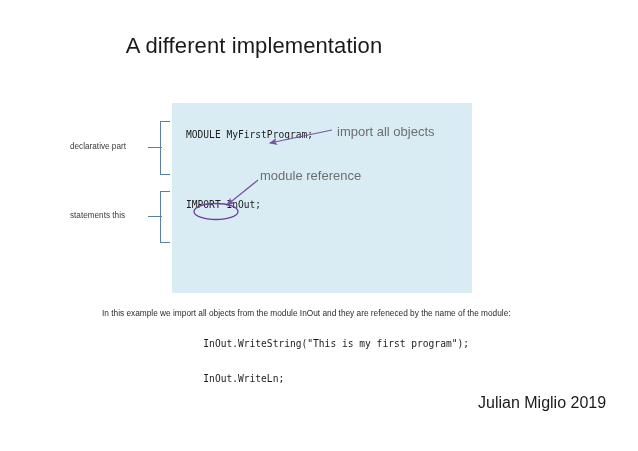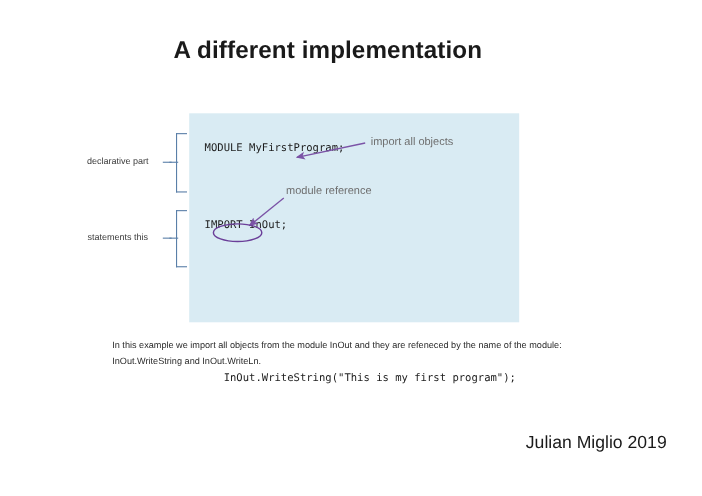--- a/index.html
+++ b/index.html
@@ -17,25 +17,24 @@
   }
 
   
   #slide-title {
     position: absolute;
     left: 0;
     top: 33px;
     width: 508px;
     text-align: center;
     font-size: 22px;
-    font-weight: 700;
+    font-weight: 400;
     letter-spacing: 0.1px;
     color: #1a1a1a;
     white-space: nowrap;
-    padding-left: 44px;
   }
 
   
   #code-panel {
     position: absolute;
     left: 172px;
     top: 103px;
     width: 300px;
     height: 190px;
     background: #d9ebf3;
@@ -54,21 +53,21 @@
   .code-line { height: 11.6px; white-space: pre; }
   .code-gap { height: 11.6px; }
 
   
   .bracket-group { position: absolute; }
   .bracket-label {
     position: absolute;
     font-size: 8.2px;
     color: #3b3b3b;
     white-space: nowrap;
-    text-align: center;
+    text-align: left;
   }
   .bracket-shape {
     position: absolute;
     border: 1px solid #5a7fa8;
     border-right: none;
     width: 9px;
   }
   .bracket-tick {
     position: absolute;
     height: 1px;
@@ -78,21 +77,21 @@
   .label-dash {
     position: absolute;
     height: 1px;
     width: 8px;
     background: #5a7fa8;
   }
 
   
   .annot-text {
     position: absolute;
-    font-size: 10px;
+    font-size: 13px;
     color: #6e6e6e;
     white-space: nowrap;
   }
   #annot-svg {
     position: absolute;
     left: 0;
     top: 0;
     width: 638px;
     height: 451px;
     pointer-events: none;
@@ -129,20 +128,21 @@
 <div id="code-panel"></div>
 
 <div id="code-listing">
   <div class="code-line">MODULE MyFirstProgram;</div>
   <div class="code-gap"></div>
   <div class="code-line">IMPORT InOut;</div>
   <div class="code-gap"></div>
   <div class="code-gap"></div>
   <div class="code-gap"></div>
   <div class="code-line">   InOut.WriteString("This is my first program");</div>
+  <div class="code-line">   InOut.WriteLn;</div>
   <div class="code-gap"></div>
   
 </div>
 
 <div class="bracket-group">
   <div class="bracket-label" style="left:70px; top:142px; width:74px;">declarative part</div>
   <div class="label-dash" style="left:148px; top:147px;"></div>
   <div class="bracket-shape" style="left:160px; top:121px; height:52px;"></div>
   <div class="bracket-tick" style="left:154px; top:147px;"></div>
 </div>
@@ -167,16 +167,15 @@
 
   <line x1="332" y1="130" x2="270" y2="143" stroke="#7b53a6" stroke-width="1.2" marker-end="url(#arrowhead-purple)"></line>
 
   <line x1="258" y1="180" x2="227" y2="205" stroke="#7b53a6" stroke-width="1.2" marker-end="url(#arrowhead-purple)"></line>
 
   <ellipse cx="216" cy="211.5" rx="22" ry="8" fill="none" stroke="#6b3f99" stroke-width="1.3"></ellipse>
 </svg>
 
 <div id="body-text">
   <div>In this example we import all objects from the module InOut and they are refeneced by the name of the module:</div>
-  <div>InOut.WriteString and InOut.WriteLn.</div>
 </div>
 
 <div id="footer-credit">Julian Miglio 2019</div>
 
 </body></html>

